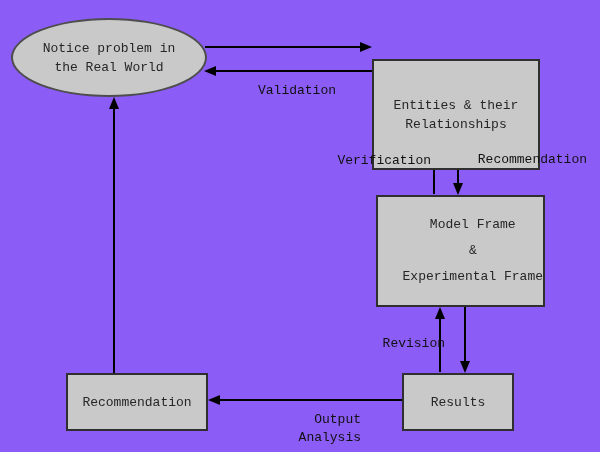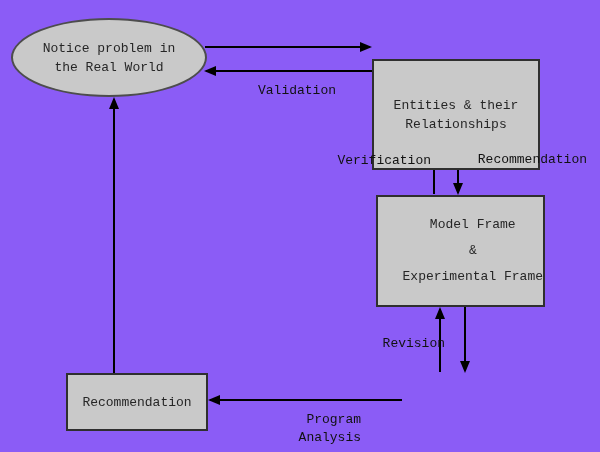--- a/index.html
+++ b/index.html
@@ -85,30 +85,33 @@
     <span>Entities &amp; their
 Relationships</span>
   </div>
 
   <div class="node model">
     <span>Model Frame
 &amp;
 Experimental Frame</span>
   </div>
 
+  <div class="node results">
+    <span>Results</span>
+  </div>
 
   <div class="node recommend">
     <span>Recommendation</span>
   </div>
 
   <div class="edge-label lbl-validation">Validation</div>
 
   <div class="edge-label lbl-verification">Verification</div>
 
   <div class="edge-label lbl-implementation">Recommendation</div>
 
 
   <div class="edge-label lbl-revision">Revision</div>
 
-  <div class="edge-label lbl-output">Program
+  <div class="edge-label lbl-output">Output
 Analysis</div>
 
 </div>
 
 </body></html>

